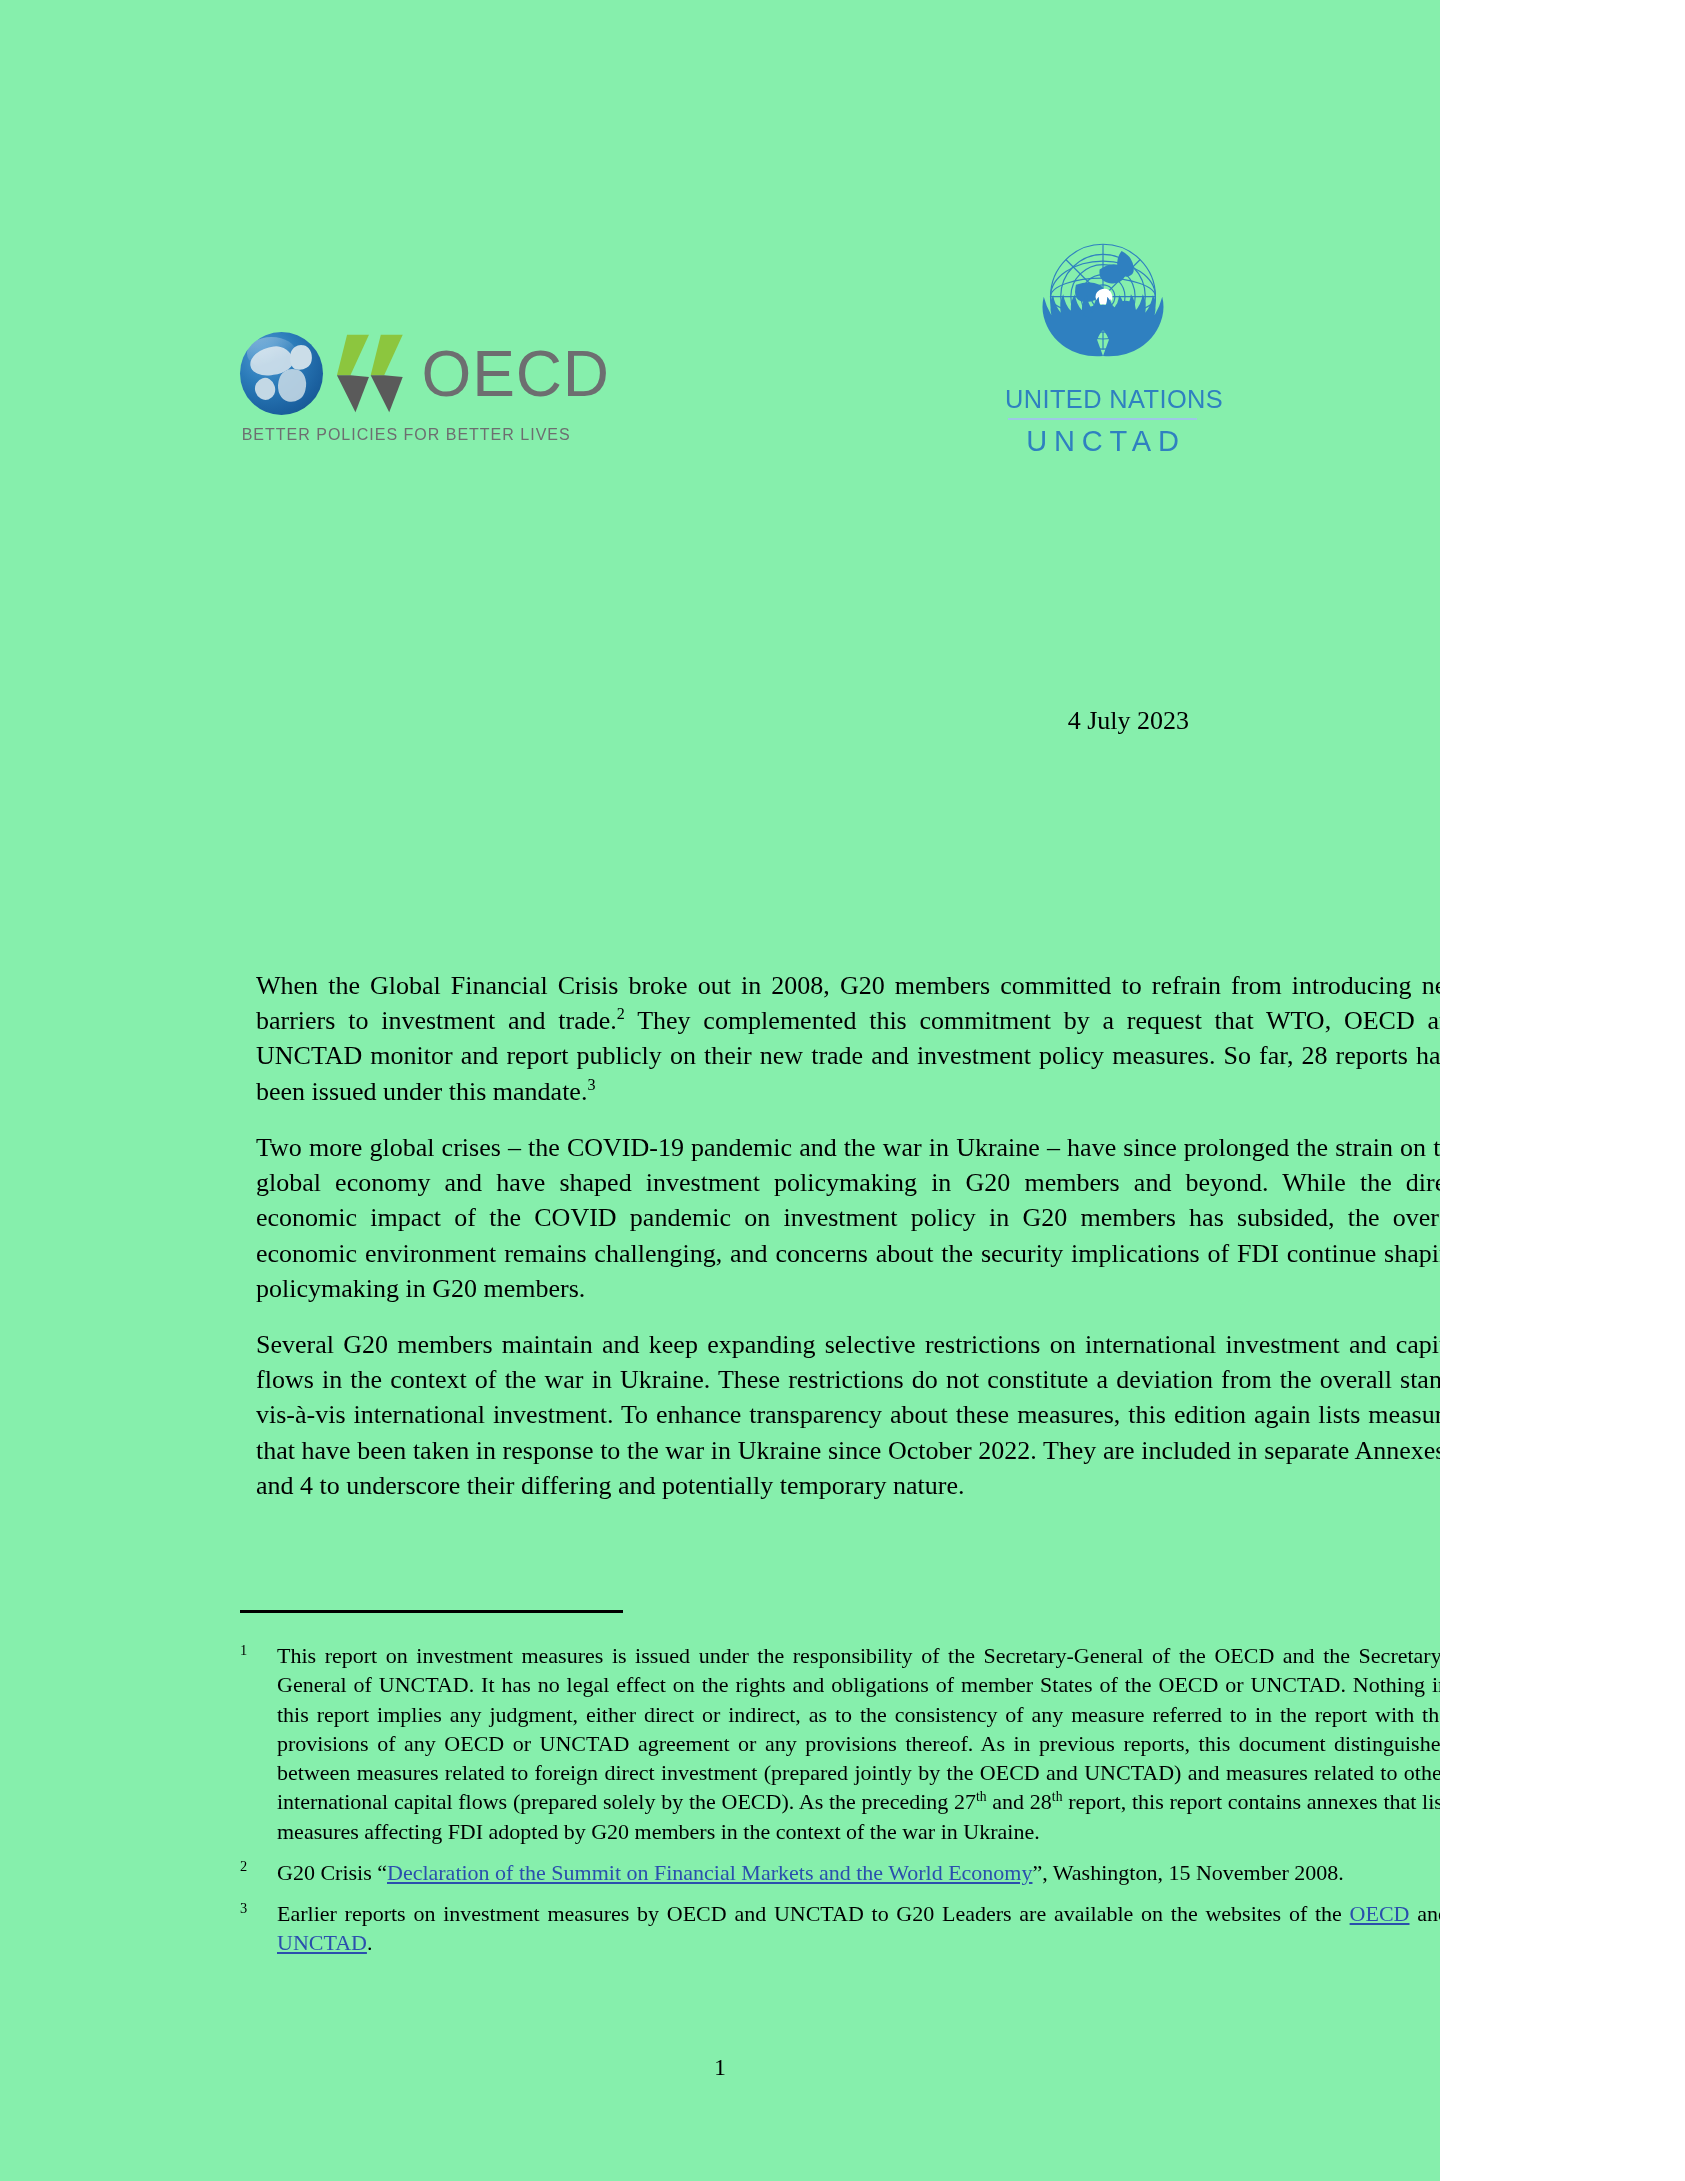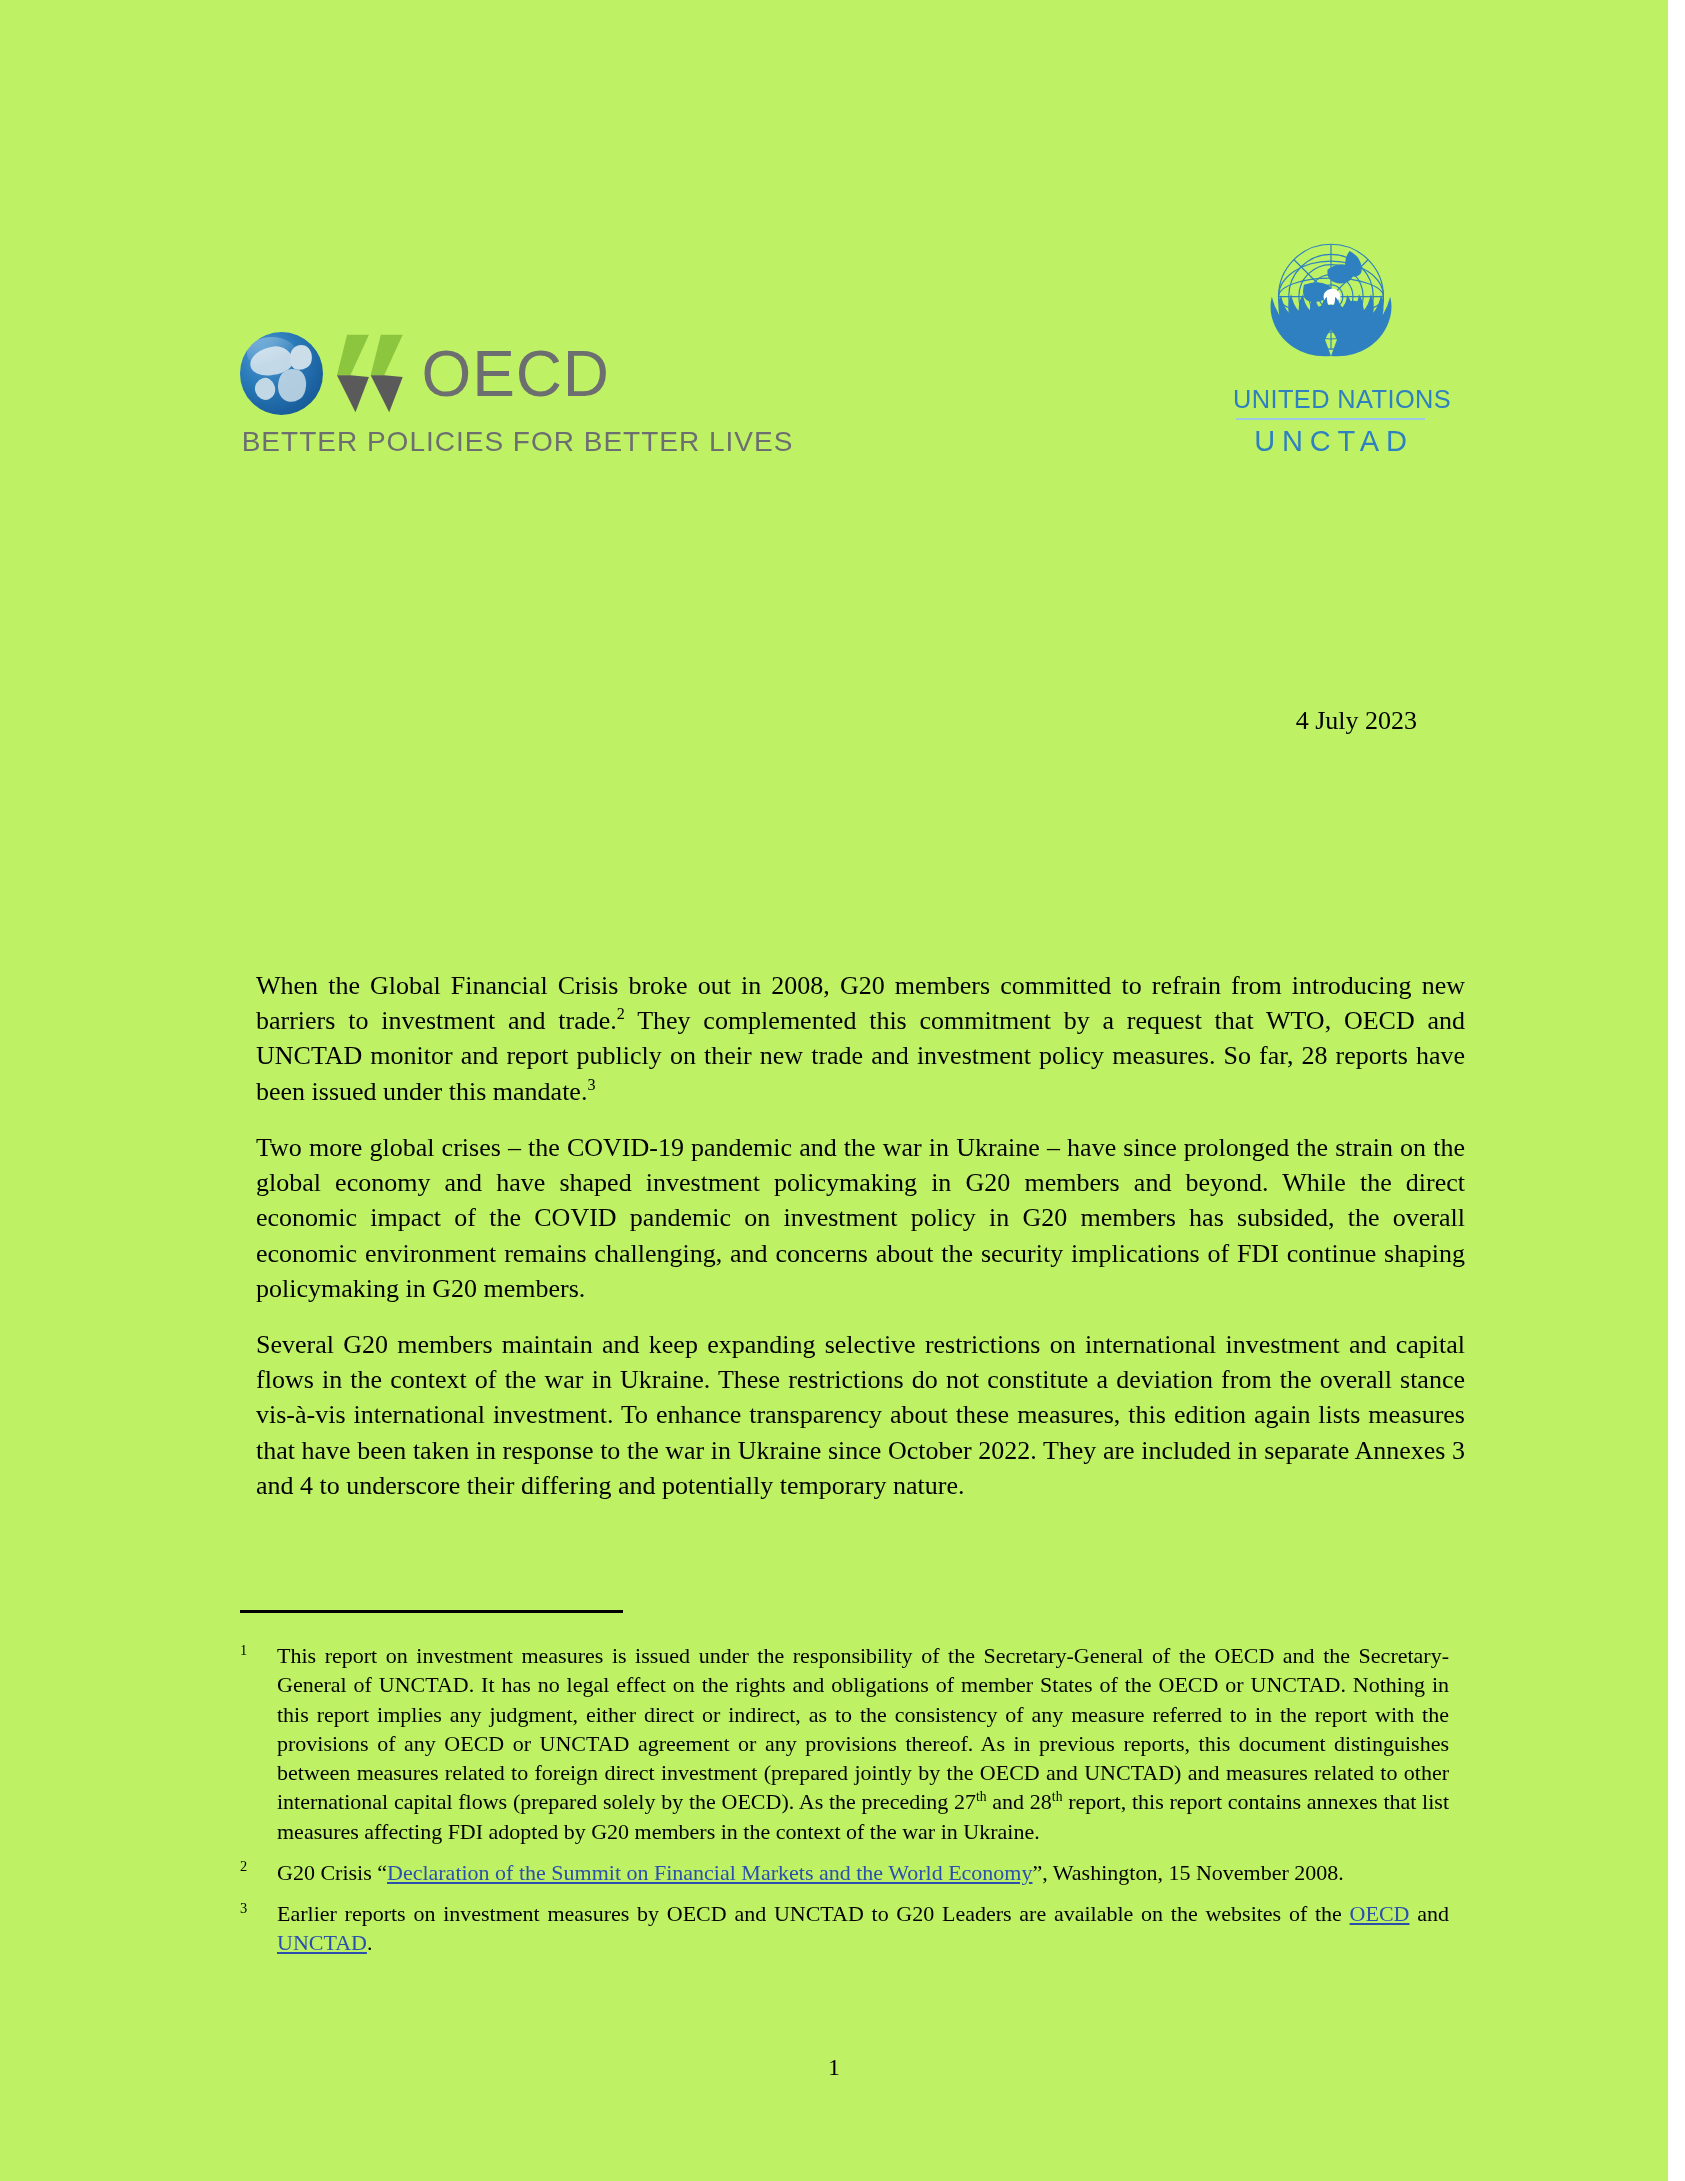--- a/index.html
+++ b/index.html
@@ -6,23 +6,23 @@
     margin: 0;
     padding: 0;
     background: #ffffff;
   }
   body {
     font-family: "Liberation Serif", "DejaVu Serif", serif;
     color: #000000;
   }
   .page {
     position: relative;
-    width: 1668px;
+    width: 1440px;
     height: 2182px;
-    background: #bef264;
+    background: #86efac;
     box-sizing: border-box;
     overflow: hidden;
   }
 
   
   .logo-row {
     position: absolute;
     top: 229px;
     left: 240px;
     right: 240px;
@@ -114,21 +114,21 @@
     font-family: "Liberation Sans", sans-serif;
     font-size: 64px;
     letter-spacing: 0.8px;
     color: #6d6e70;
     margin-left: 13.6px;
     line-height: 1;
     font-weight: 400;
   }
   .oecd-tagline {
     font-family: "Liberation Sans", sans-serif;
-    font-size: 28px;
+    font-size: 16px;
     letter-spacing: 1px;
     color: #6d6e70;
     margin-top: 10.2px;
     margin-left: 1.7px;
     white-space: nowrap;
   }
 
   .un-logo {
     position: absolute;
     right: 0px;

